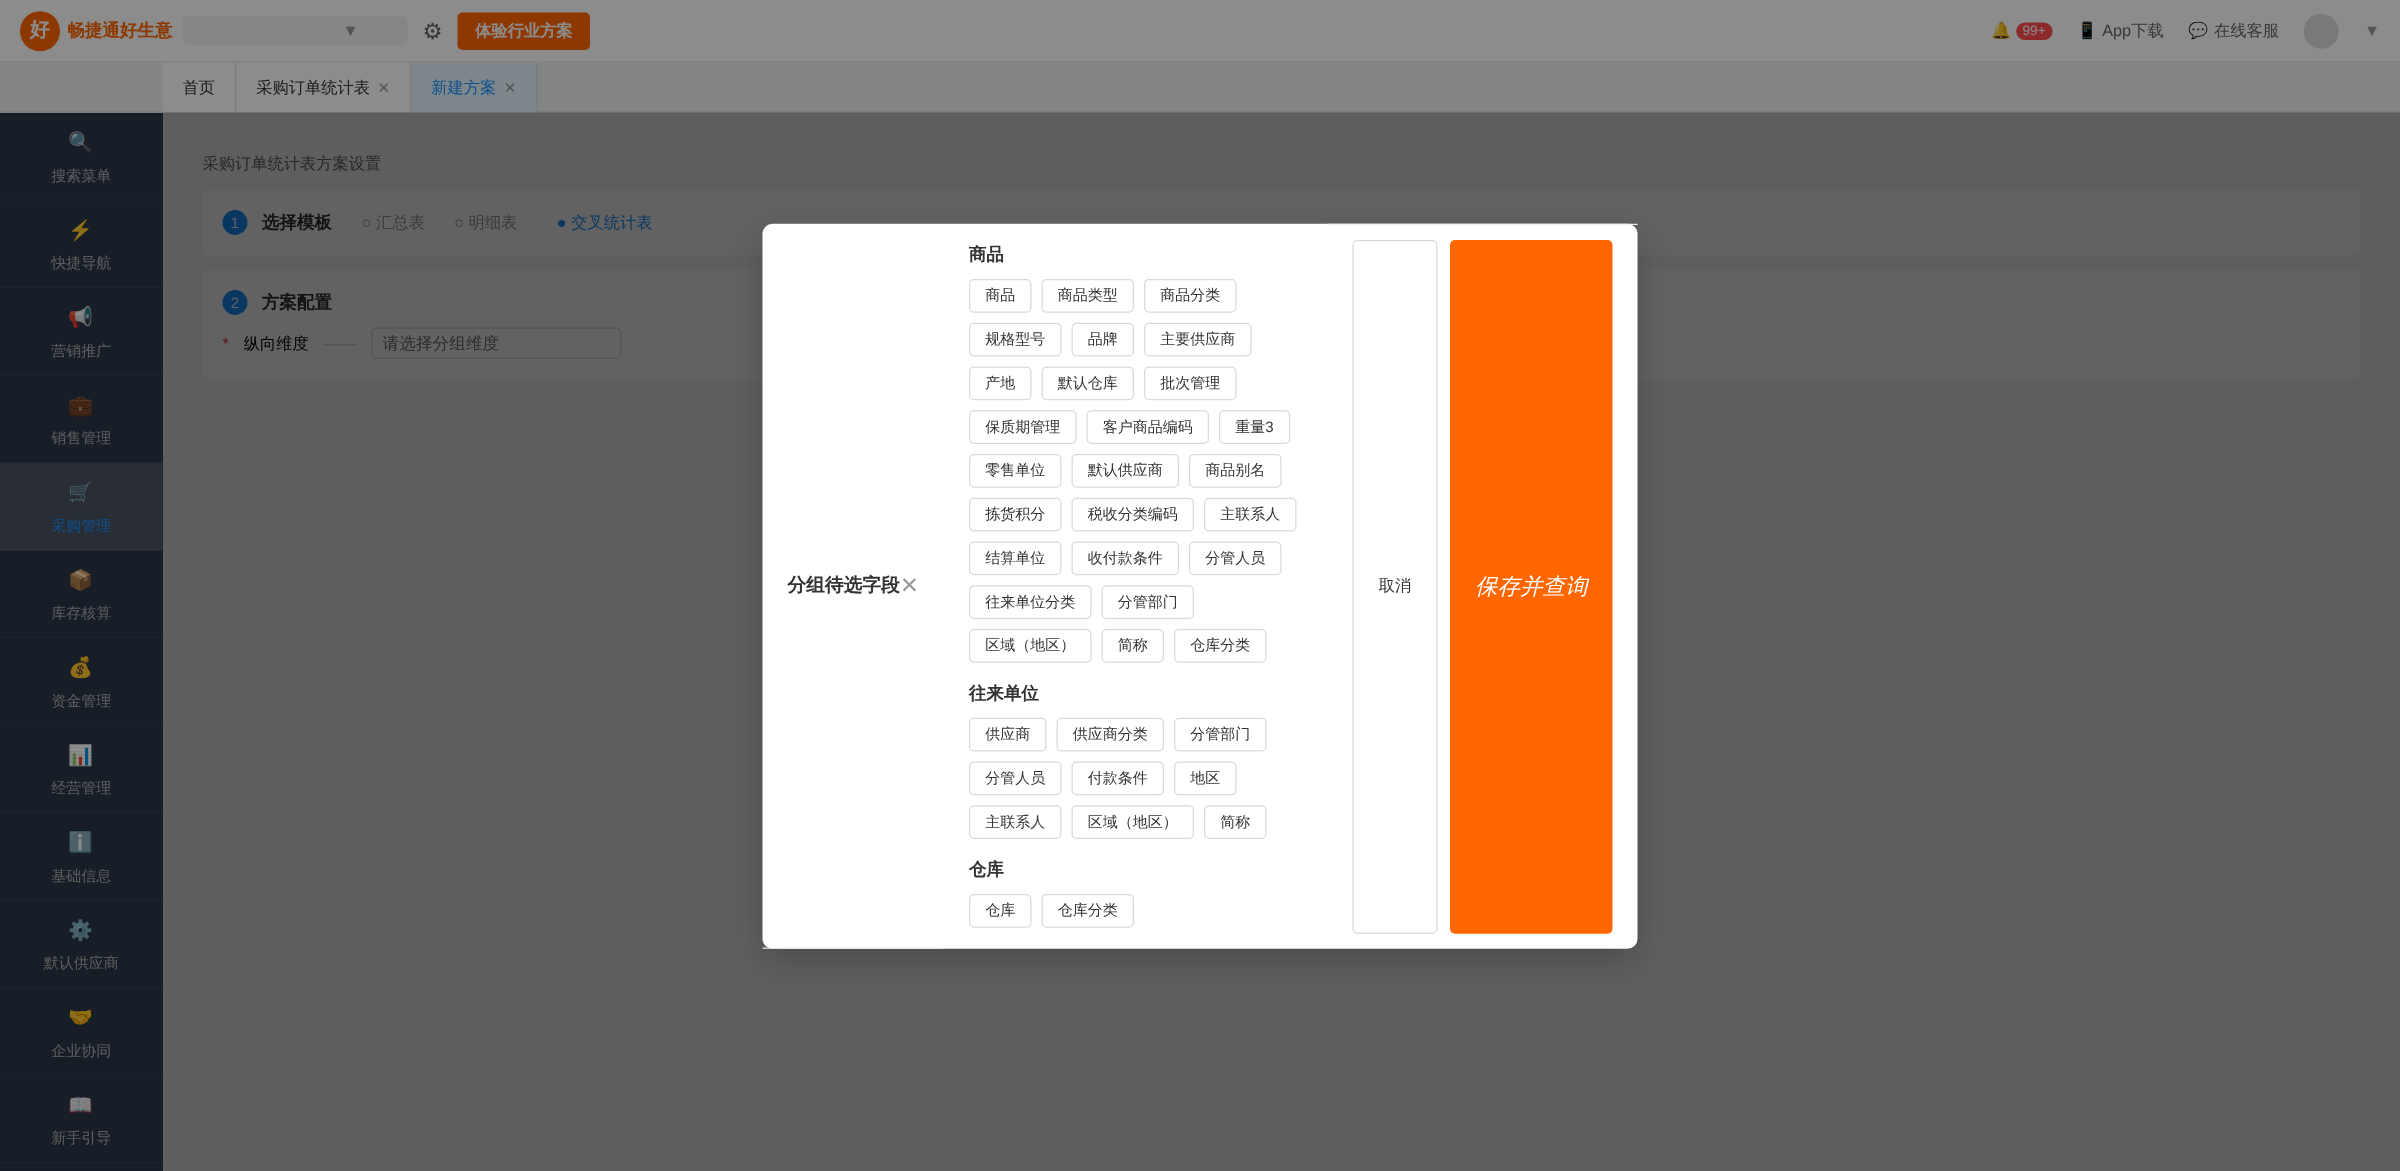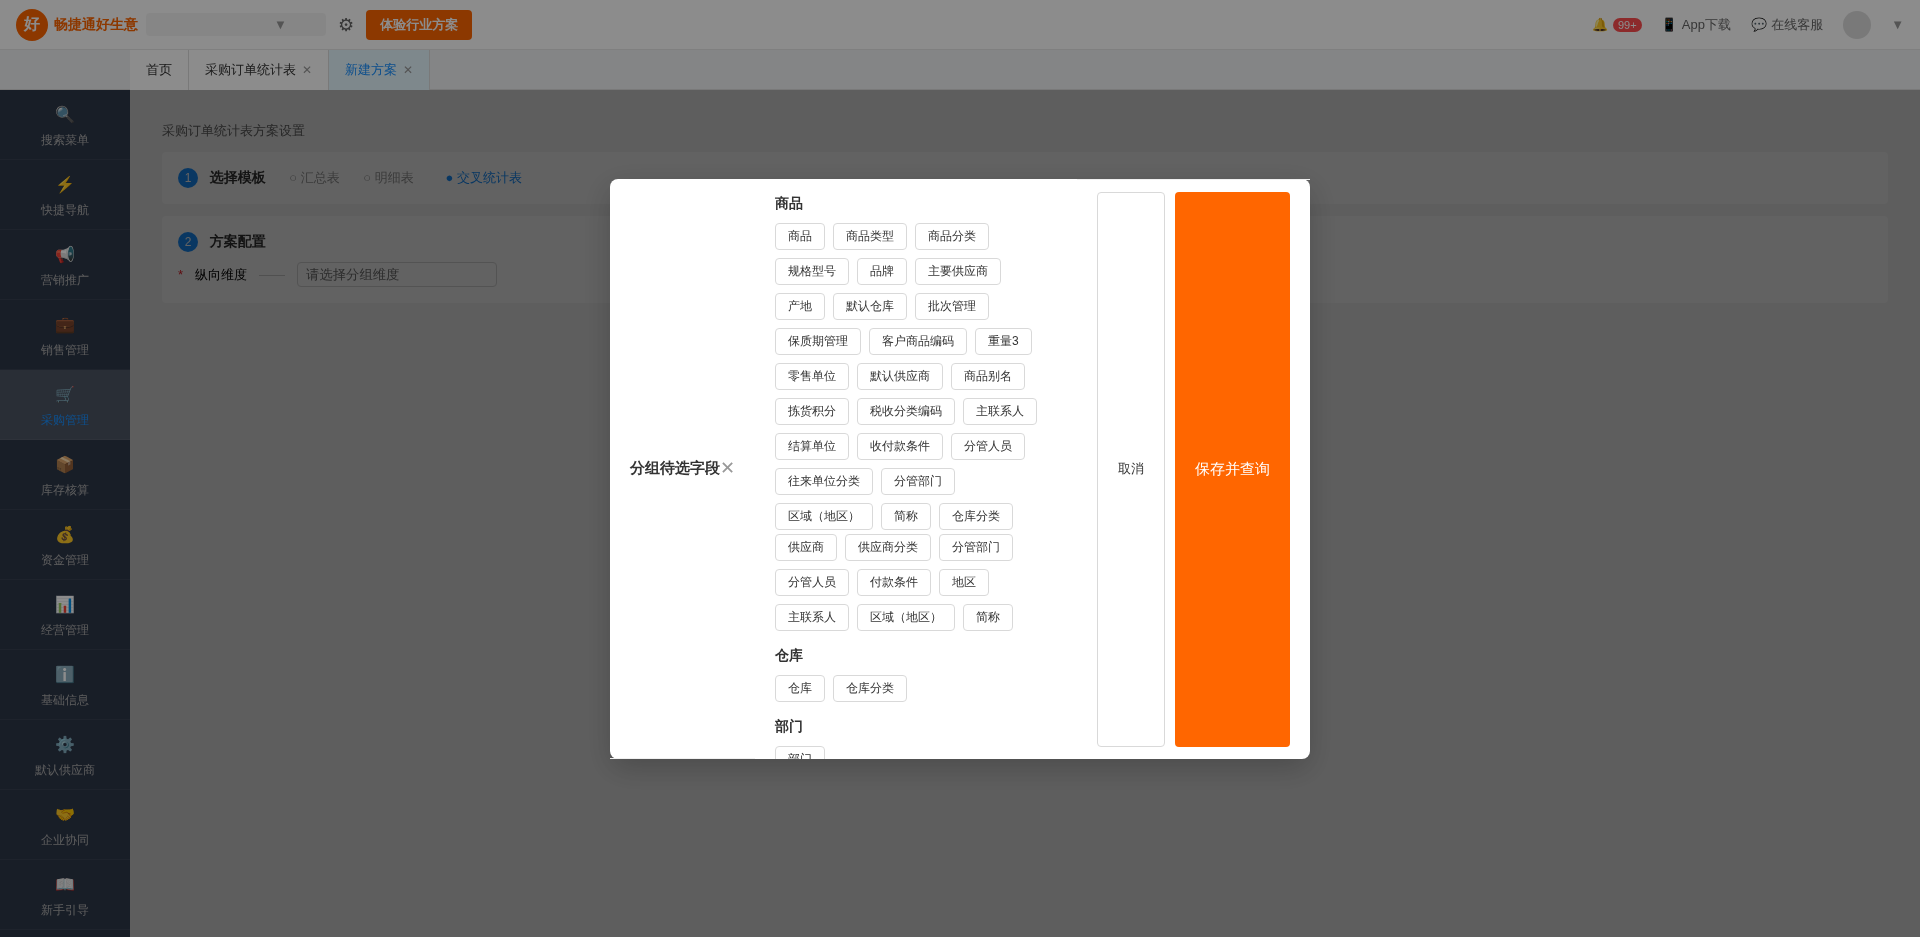--- a/index.html
+++ b/index.html
@@ -224,21 +224,22 @@
       color: #333;
       font-size: 13px;
     }
     .btn-save {
       padding: 6px 20px;
       border: none;
       border-radius: 4px;
       background: #ff6600;
       color: white;
       cursor: pointer;
-      font-size: 15px;
+      font-size: 18px;
+      font-style: italic;
     }
 
     
     .section-title {
       font-size: 14px;
       font-weight: bold;
       color: #333;
       margin-bottom: 10px;
       margin-top: 16px;
     }
@@ -472,20 +473,21 @@
         <span class="field-tag">结算单位</span>
         <span class="field-tag">收付款条件</span>
         <span class="field-tag">分管人员</span>
         <span class="field-tag">往来单位分类</span>
         <span class="field-tag">分管部门</span>
         <span class="field-tag">区域（地区）</span>
         <span class="field-tag">简称</span>
         <span class="field-tag">仓库分类</span>
       </div>
 
+      <div class="section-title">往来单位</div>
       <div class="field-grid">
         <span class="field-tag">供应商</span>
         <span class="field-tag">供应商分类</span>
         <span class="field-tag">分管部门</span>
         <span class="field-tag">分管人员</span>
         <span class="field-tag">付款条件</span>
         <span class="field-tag">地区</span>
         <span class="field-tag">主联系人</span>
         <span class="field-tag">区域（地区）</span>
         <span class="field-tag">简称</span>

